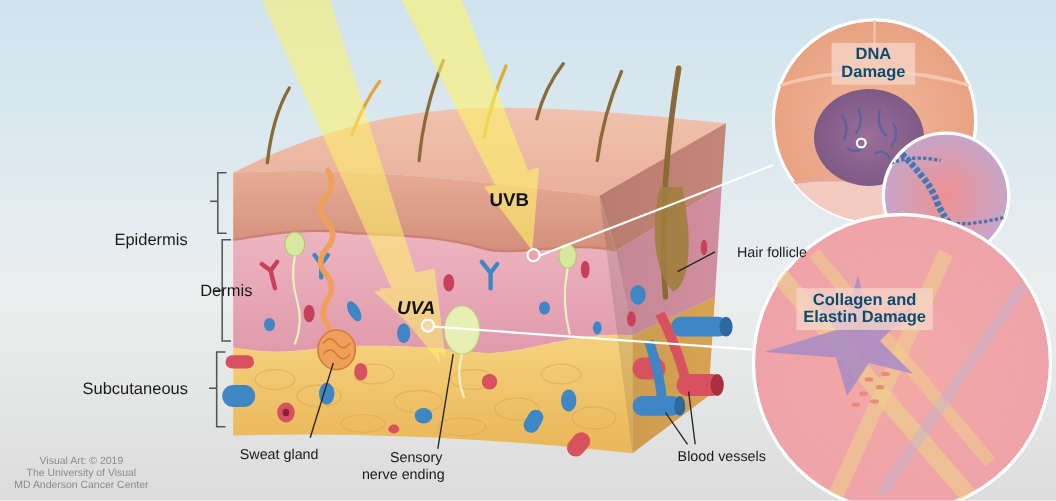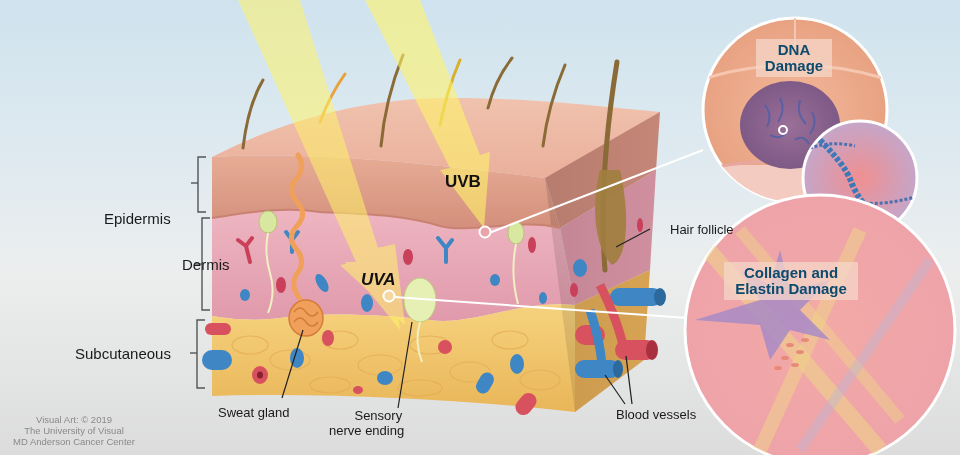--- a/index.html
+++ b/index.html
@@ -280,21 +280,21 @@
 <div class="label" style="left:329px; top:408px; text-align:right; line-height:15px;">
   <div style="padding-right:2px;">Sensory</div>
   <div>nerve ending</div>
 </div>
 <div class="label" style="left:616px; top:407px;">Blood vessels</div>
 
 <div class="bubble-title" style="left:756px; top:39px; font-size:15px; width:76px;">
   <div>DNA</div>
   <div>Damage</div>
 </div>
-<div class="bubble-title" style="left:724px; top:262px; font-size:15px; width:134px;">
+<div class="bubble-title" style="left:724px; top:262px; font-size:15px; width:124px;">
   <div>Collagen and</div>
   <div>Elastin Damage</div>
 </div>
 
 <div class="credit">
   <div>Visual Art: © 2019</div>
   <div>The University of Visual</div>
   <div>MD Anderson Cancer Center</div>
 </div>
 

